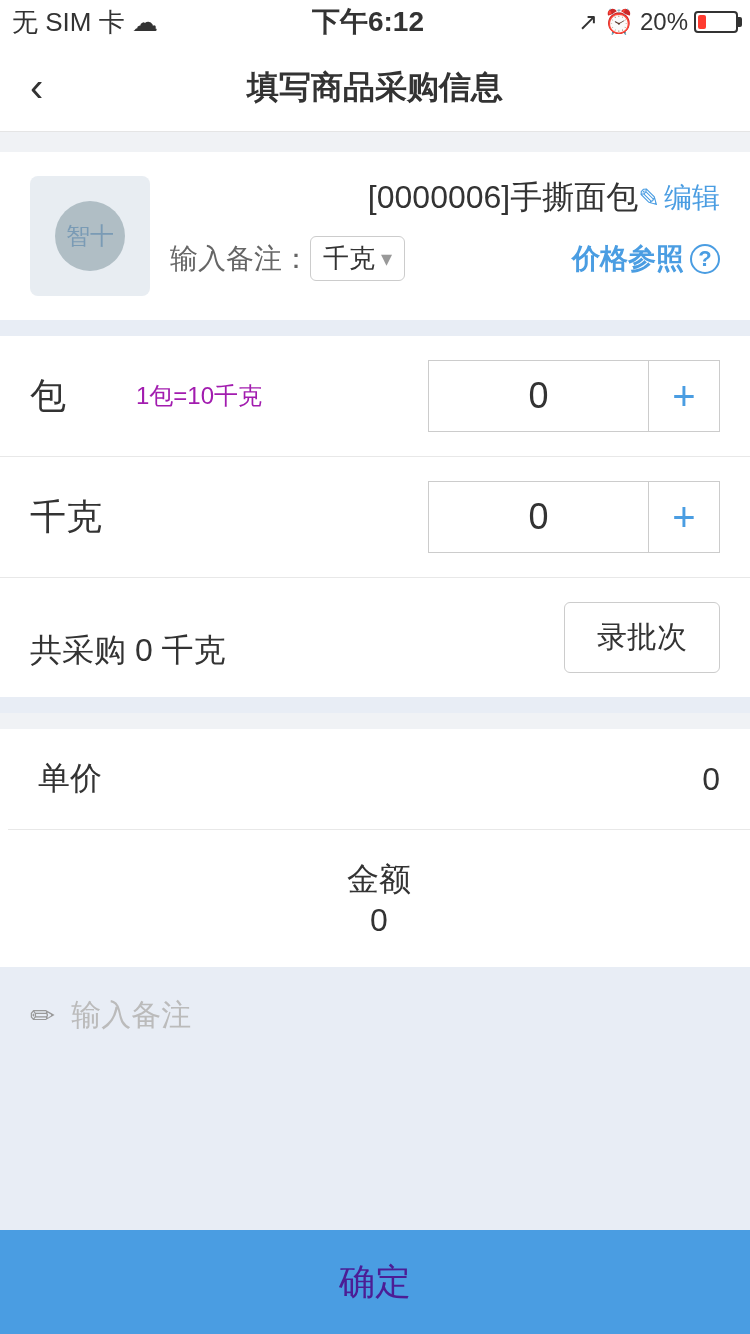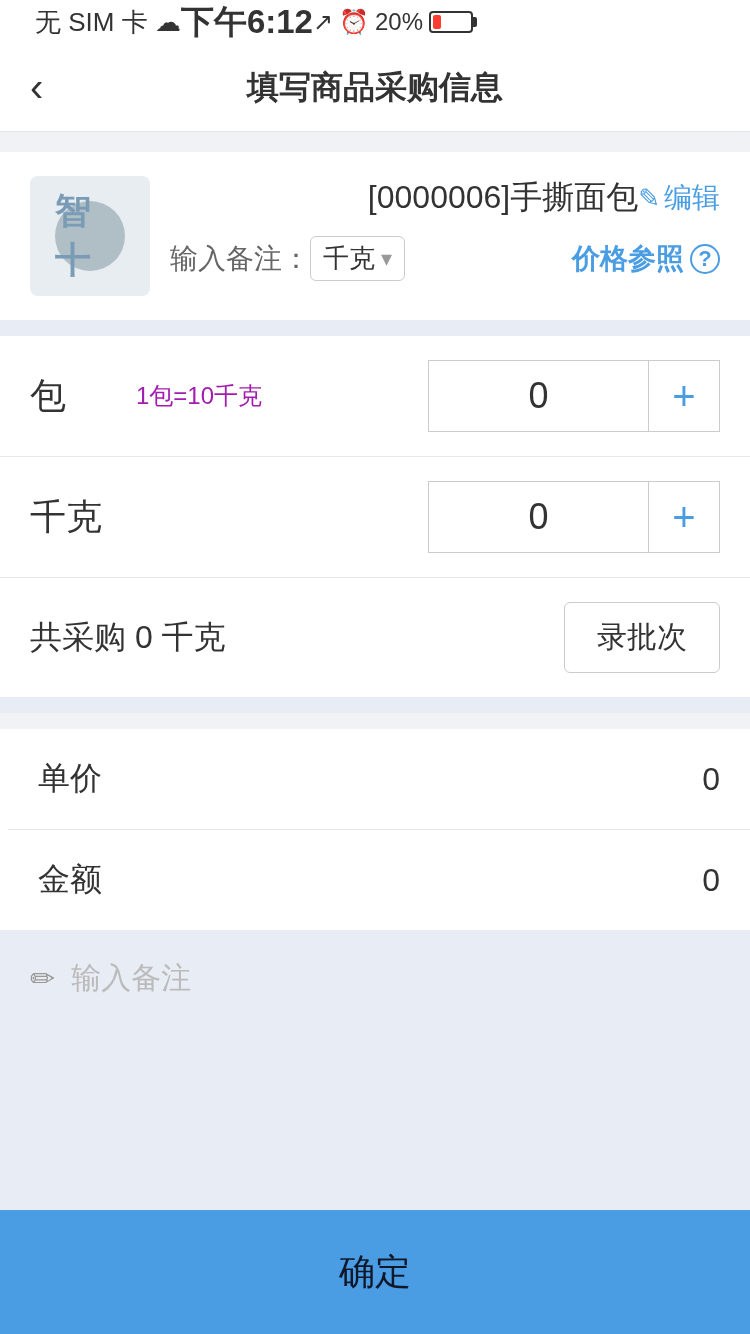--- a/index.html
+++ b/index.html
@@ -13,32 +13,32 @@
       color: #333;
     }
 
     
     .status-bar {
       width: 750px;
       height: 44px;
       background: #fff;
       display: flex;
       align-items: center;
-      justify-content: flex-start;
-      padding: 0 35px;
+      justify-content: space-between;
+      padding: 0 12px;
       font-size: 26px;
       font-weight: 500;
     }
     .status-left {
       display: flex;
       align-items: center;
       gap: 8px;
     }
     .status-center {
-      font-size: 33px;
+      font-size: 28px;
       font-weight: 600;
     }
     .status-right {
       display: flex;
       align-items: center;
       gap: 6px;
       font-size: 24px;
     }
     .battery-icon {
       display: inline-flex;
@@ -255,21 +255,21 @@
       font-size: 40px;
       color: #4a9de2;
       cursor: pointer;
     }
 
     
     .total-row {
       background: #fff;
       padding: 24px 30px;
       display: flex;
-      align-items: center;
+      align-items: flex-end;
       justify-content: space-between;
     }
     .total-text {
       font-size: 32px;
       color: #333;
     }
     .record-btn {
       border: 1px solid #ccc;
       background: #fff;
       padding: 14px 32px;
@@ -287,20 +287,21 @@
     }
     .price-row {
       display: flex;
       align-items: center;
       justify-content: space-between;
       padding: 28px 30px;
       border-bottom: 1px solid #e8e8e8;
     }
     .price-row:last-child {
       border-bottom: none;
+      flex-direction: column;
     }
     .price-label {
       font-size: 32px;
       color: #333;
     }
     .price-value {
       font-size: 32px;
       color: #333;
     }
 
@@ -328,36 +329,36 @@
       flex: 1;
       min-height: 300px;
     }
 
     
     .confirm-btn {
       position: fixed;
       bottom: 0;
       left: 0;
       width: 750px;
-      height: 124px;
+      height: 104px;
       background: #4a9de2;
       display: flex;
       align-items: center;
       justify-content: center;
       font-size: 36px;
-      color: #0f172a;
+      color: #4c1d95;
       font-weight: 500;
       cursor: pointer;
     }
 
     
     .owl-logo {
-      font-size: 36px;
+      font-size: 24px;
       color: #7a9bb5;
-      font-weight: bold;
+      font-weight: normal;
     }
   </style>
 </head>
 <body>
 
 <div class="status-bar">
   <div class="status-left">
     <span>无 SIM 卡 ☁</span>
   </div>
   <div class="status-center">下午6:12</div>

